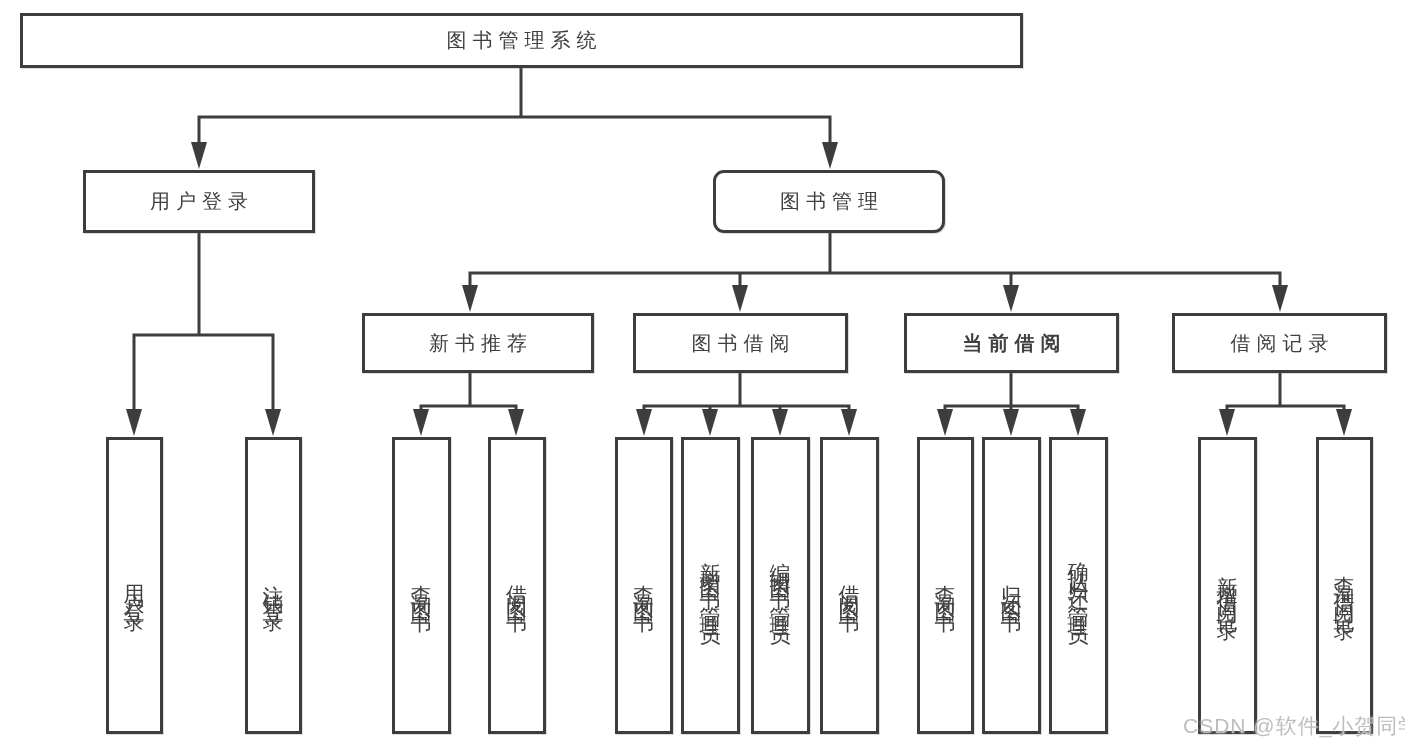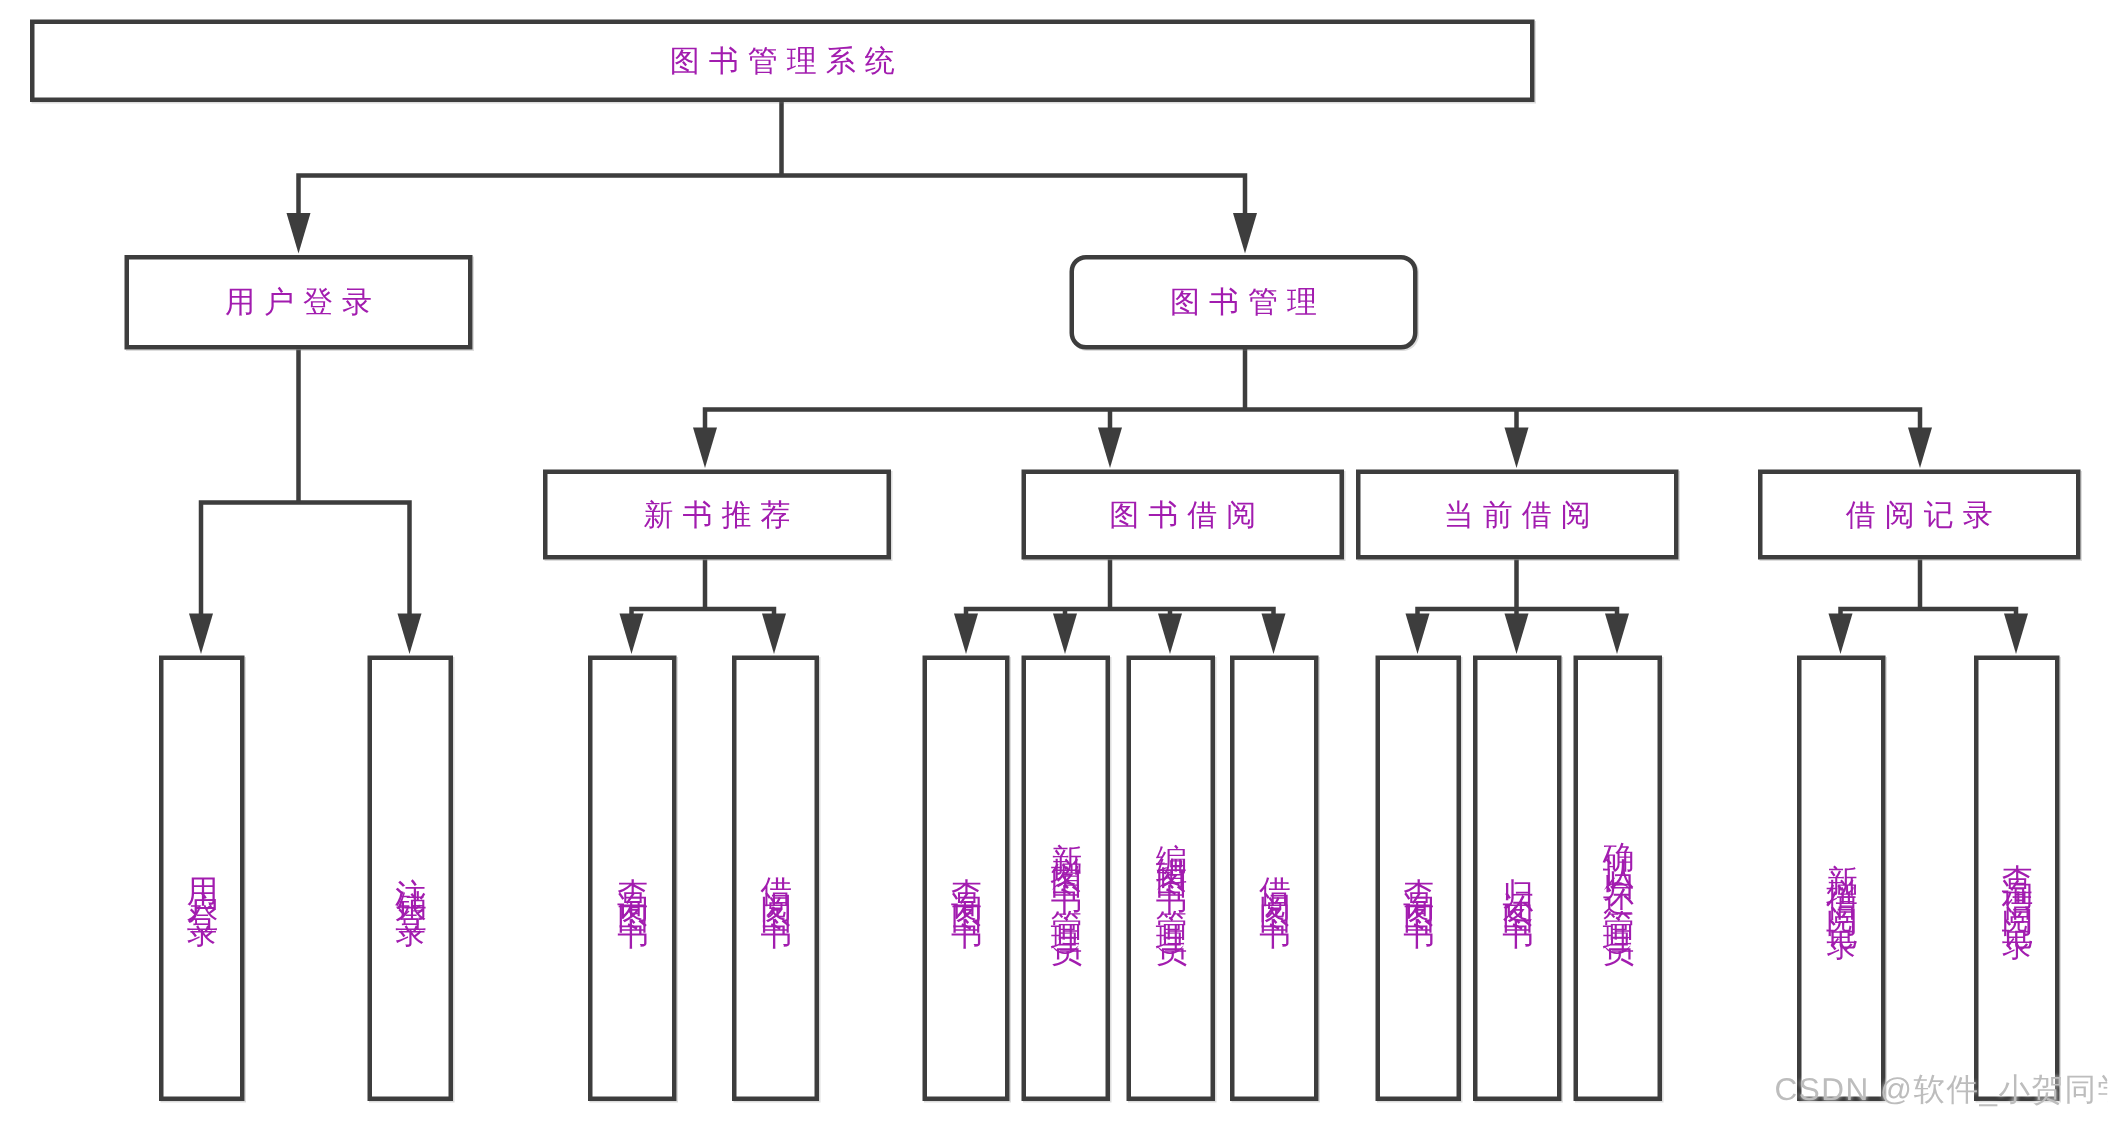--- a/index.html
+++ b/index.html
@@ -17,21 +17,21 @@
     width: 1405px; height: 747px;
   }
   .box {
     position: absolute;
     box-sizing: border-box;
     background: #ffffff;
     border: 3px solid #3d3d3d;
     display: flex;
     align-items: center;
     justify-content: center;
-    color: #a21caf;
+    color: #404040;
     box-shadow: 1px 1px 0 rgba(120,120,120,0.25);
   }
   .box .lbl-h {
     font-size: 20px;
     letter-spacing: 6px;
     text-indent: 6px;
     white-space: nowrap;
   }
   .box .lbl-v {
     writing-mode: vertical-rl;
@@ -97,24 +97,24 @@
   <div class="box" style="left:83px; top:170px; width:232px; height:63px;">
     <span class="lbl-h">用户登录</span>
   </div>
   <div class="box" style="left:713px; top:170px; width:232px; height:63px;border-radius:11px;">
     <span class="lbl-h">图书管理</span>
   </div>
 
   <div class="box" style="left:362px; top:313px; width:232px; height:60px;">
     <span class="lbl-h">新书推荐</span>
   </div>
-  <div class="box" style="left:633px; top:313px; width:215px; height:60px;margin-left:48px;">
+  <div class="box" style="left:633px; top:313px; width:215px; height:60px;">
     <span class="lbl-h">图书借阅</span>
   </div>
-  <div class="box" style="left:904px; top:313px; width:215px; height:60px;">
+  <div class="box" style="left:904px; top:313px; width:215px; height:60px;font-weight:bold;">
     <span class="lbl-h">当前借阅</span>
   </div>
   <div class="box" style="left:1172px; top:313px; width:215px; height:60px;">
     <span class="lbl-h">借阅记录</span>
   </div>
 
   <div class="box" style="left:106px; top:437px; width:57px; height:297px;">
     <span class="lbl-v">用户登录</span>
   </div>
   <div class="box" style="left:245px; top:437px; width:57px; height:297px;">

